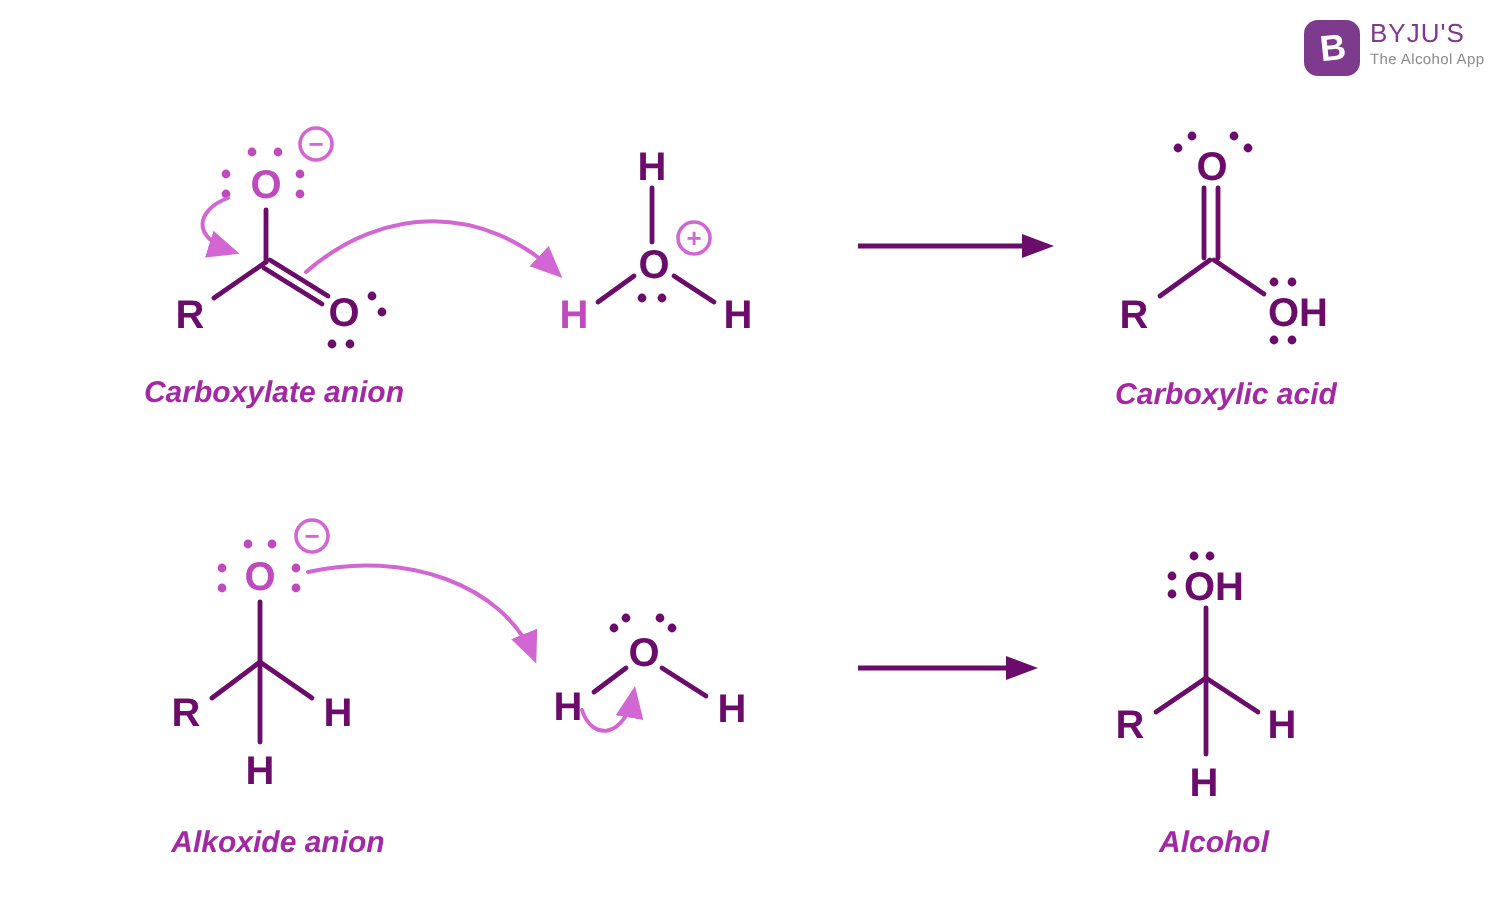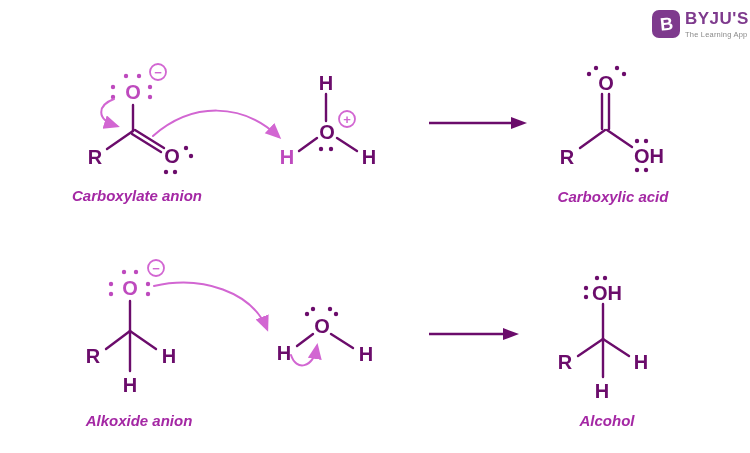--- a/index.html
+++ b/index.html
@@ -21,21 +21,21 @@
   .earrow{stroke:var(--lightpink);stroke-width:2;fill:none;stroke-linecap:round;}
   .charge-ring{stroke:var(--lightpink);stroke-width:1.8;fill:none;}
   .charge-text{font-family:"Liberation Sans",sans-serif;font-weight:bold;font-size:13px;
                fill:var(--lightpink);text-anchor:middle;}
   
   .logo{position:absolute;top:10px;left:652px;display:flex;gap:5px;align-items:flex-start;}
   .logo-badge{width:28px;height:28px;border-radius:7px;background:var(--logo);
               display:flex;align-items:center;justify-content:center;}
   .logo-badge span{color:#ffffff;font-weight:bold;font-size:18px;line-height:1;
                    transform:rotate(-6deg);}
-  .logo-name{color:var(--logo);font-weight:bold;font-size:17px;letter-spacing:.5px;line-height:1.1;}
+  .logo-name{color:var(--logo);font-weight:normal;font-size:13px;letter-spacing:.5px;line-height:1.1;}
   .logo-tagline{color:var(--tagline);font-size:7.5px;margin-top:1px;letter-spacing:.2px;}
 </style>
 </head>
 <body>
 
 <div class="stage">
 
   <svg width="750" height="453" viewBox="0 0 750 453">
     <defs>
       <marker id="headPink" orient="auto" markerWidth="10" markerHeight="9" refX="6.5" refY="3.5">
@@ -163,17 +163,17 @@
       <text class="mol-label" x="607" y="426">Alcohol</text>
     </g>
   </svg>
 
   <div class="logo">
     <div class="logo-badge">
       <span>B</span>
     </div>
     <div class="logo-text">
       <div class="logo-name">BYJU'S</div>
-      <div class="logo-tagline">The Learning App</div>
+      <div class="logo-tagline">The Alcohol App</div>
     </div>
   </div>
 
 </div>
 
 </body></html>

